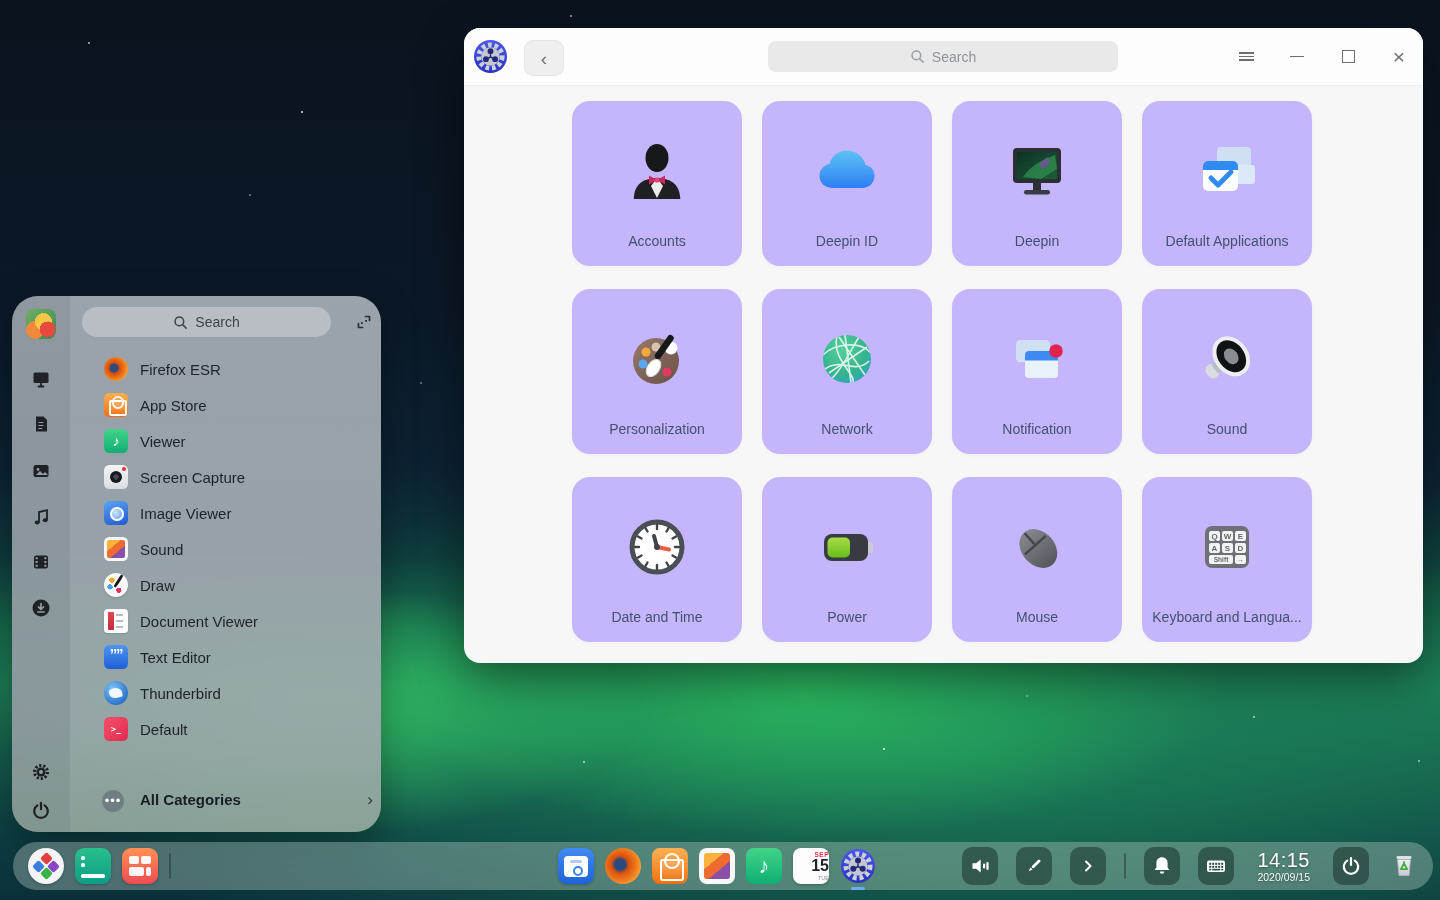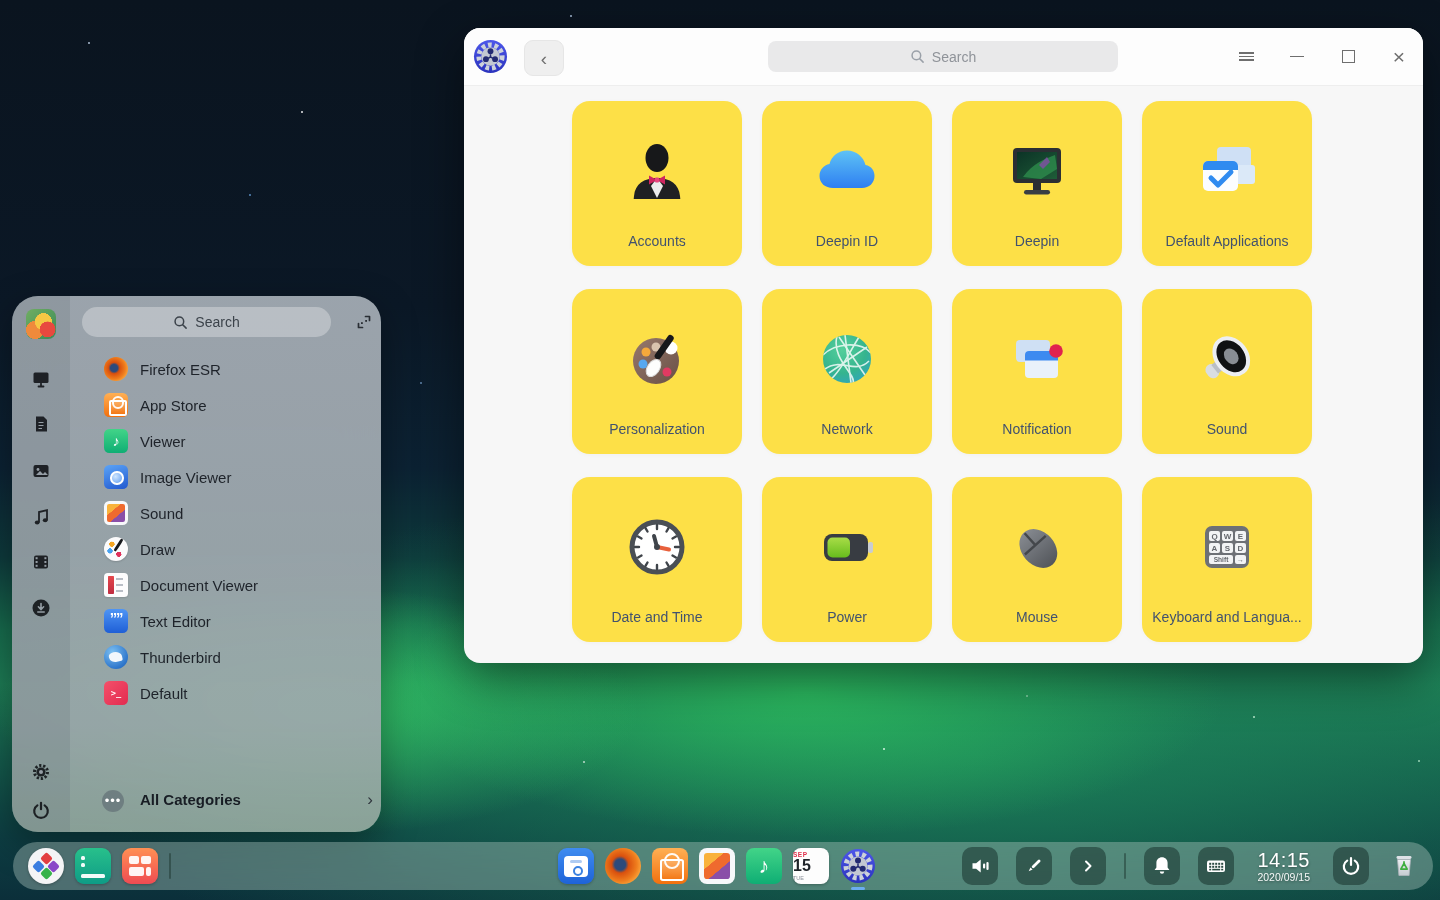--- a/index.html
+++ b/index.html
@@ -49,21 +49,21 @@
     display:flex;align-items:center;justify-content:center;gap:7px;color:#8f9399;font-size:14px;}
   .winbtns{top:0;right:12px;height:57px;display:flex;align-items:center;gap:27px;}
   .winbtn{width:24px;height:24px;display:flex;align-items:center;justify-content:center;color:#6e6e6e;cursor:pointer;}
   .ham span{display:block;width:15px;height:1.6px;background:#6e6e6e;margin:2.1px 0;}
   .minbtn i{display:block;width:14px;height:0;border-top:1.8px solid #6e6e6e;}
   .maxbtn i{display:block;width:11px;height:11px;border:1.8px solid #6e6e6e;}
   .closebtn{font-size:21px;line-height:1;}
 
   #cc-grid{left:108px;top:73px;display:grid;grid-template-columns:repeat(4,170px);
     grid-auto-rows:165px;column-gap:20px;row-gap:23px;}
-  .card{position:relative;background:#fde047;border-radius:18px;box-shadow:0 1px 4px rgba(0,0,0,.03);cursor:pointer;}
+  .card{position:relative;background:#c4b5fd;border-radius:18px;box-shadow:0 1px 4px rgba(0,0,0,.03);cursor:pointer;}
   .card svg{position:absolute;left:50%;top:34px;width:72px;height:72px;transform:translateX(-50%);}
   .card .card-label{position:absolute;left:6px;right:6px;bottom:17px;text-align:center;
     color:#42526e;font-size:14px;white-space:nowrap;overflow:hidden;}
 
   
   #launcher{left:12px;top:296px;width:369px;height:536px;border-radius:26px;
     background:linear-gradient(180deg,rgba(163,171,179,.95) 0%,rgba(158,168,172,.93) 80%,rgba(150,170,160,.9) 100%);
     box-shadow:0 12px 36px rgba(0,0,0,.35);backdrop-filter:blur(20px);overflow:hidden;}
   #launcher-sidebar{left:0;top:0;width:58px;height:100%;background:rgba(110,120,128,.26);}
   #launcher-avatar{left:14px;top:13px;width:30px;height:30px;border-radius:8px;cursor:pointer;
@@ -165,21 +165,21 @@
   .go-1{left:7px;top:8px;width:10px;height:8px;}
   .go-2{left:19px;top:8px;width:10px;height:8px;}
   .go-3{left:7px;top:19px;width:15px;height:9px;background:rgba(255,240,235,.85);}
   .go-4{left:24px;top:19px;width:5px;height:9px;}
 
   .ic-fm{border-radius:9px;background:linear-gradient(180deg,#3f8cf0,#1e63d8);box-shadow:0 1px 3px rgba(0,0,0,.25);}
   .fm-body{left:6px;top:8px;width:24px;height:21px;background:#fff;border-radius:4px;}
   .fm-slot{left:12px;top:12px;width:12px;height:3px;background:#aecbf2;border-radius:2px;}
   .fm-pin{left:15px;top:18px;width:6px;height:6px;border:2px solid #3b82e0;border-radius:50%;}
 
-  .ic-calendar{border-radius:8px;background:#fdfdfd;box-shadow:0 1px 3px rgba(0,0,0,.25);text-align:left;}
+  .ic-calendar{border-radius:8px;background:#fdfdfd;box-shadow:0 1px 3px rgba(0,0,0,.25);text-align:right;}
   .cal-m{left:0;right:0;top:3px;font-size:6.5px;font-weight:700;letter-spacing:.5px;color:#e0314b;}
   .cal-d{left:0;right:0;top:9px;font-size:16px;font-weight:700;color:#1f2329;}
   .cal-w{left:0;right:0;top:27px;font-size:5.5px;color:#8a8f99;}
 
   .active-dot{position:absolute;left:11px;bottom:-6px;width:14px;height:3px;border-radius:2px;
     background:rgba(110,175,245,.95);}
 
   .tray-btn{width:36px;height:38px;border-radius:10px;background:rgba(17,42,36,.5);
     display:flex;align-items:center;justify-content:center;cursor:pointer;}
   #dock-clock{color:#fff;text-align:center;cursor:pointer;padding:0 5px;
@@ -507,20 +507,26 @@
       <span class="app-label">App Store</span>
     </div>
     <div class="app-row">
       <span class="icon24">
           <span class="ic ic-music icflex"></span>
         </span>
       <span class="app-label">Viewer</span>
     </div>
     <div class="app-row">
       <span class="icon24">
+          <span class="ic ic-screencap"></span>
+        </span>
+      <span class="app-label">Screen Capture</span>
+    </div>
+    <div class="app-row">
+      <span class="icon24">
           <span class="ic ic-imgview"></span>
         </span>
       <span class="app-label">Image Viewer</span>
     </div>
     <div class="app-row">
       <span class="icon24">
           <span class="ic ic-album"></span>
         </span>
       <span class="app-label">Sound</span>
     </div>

